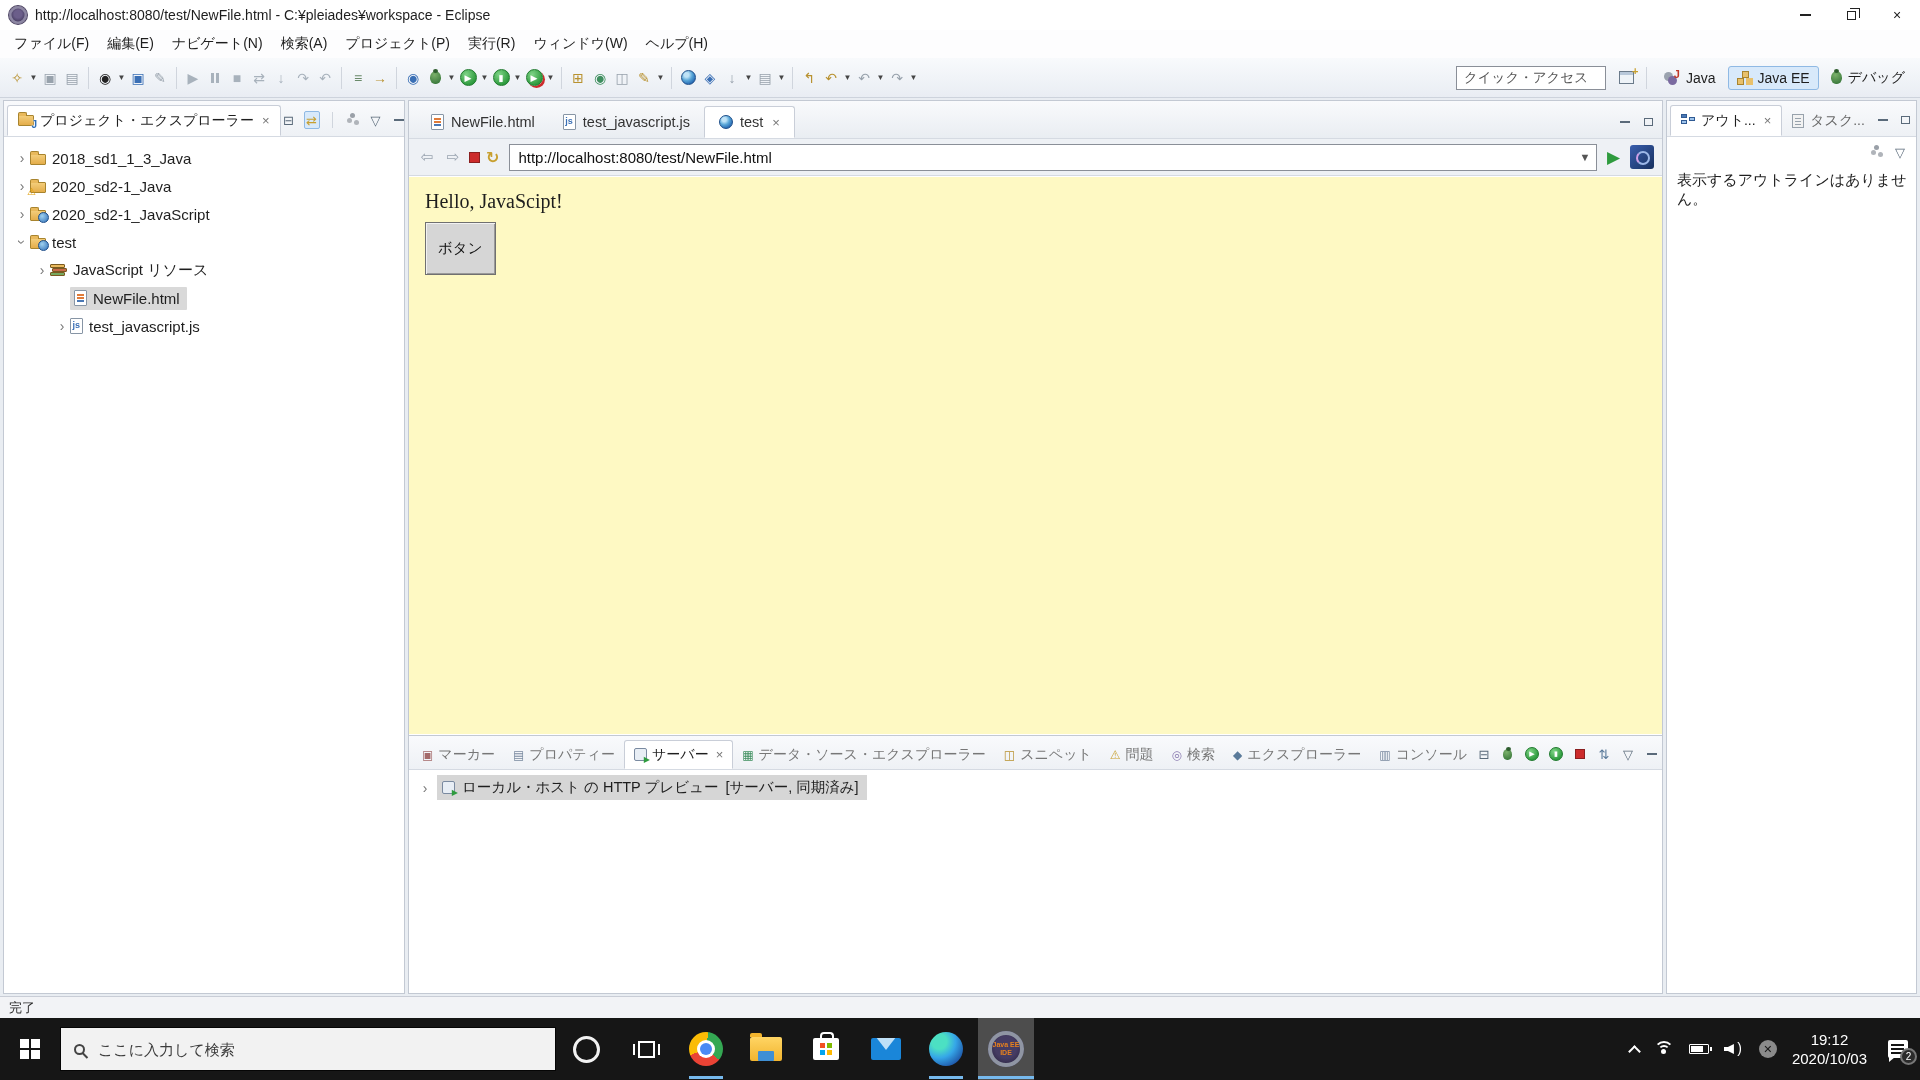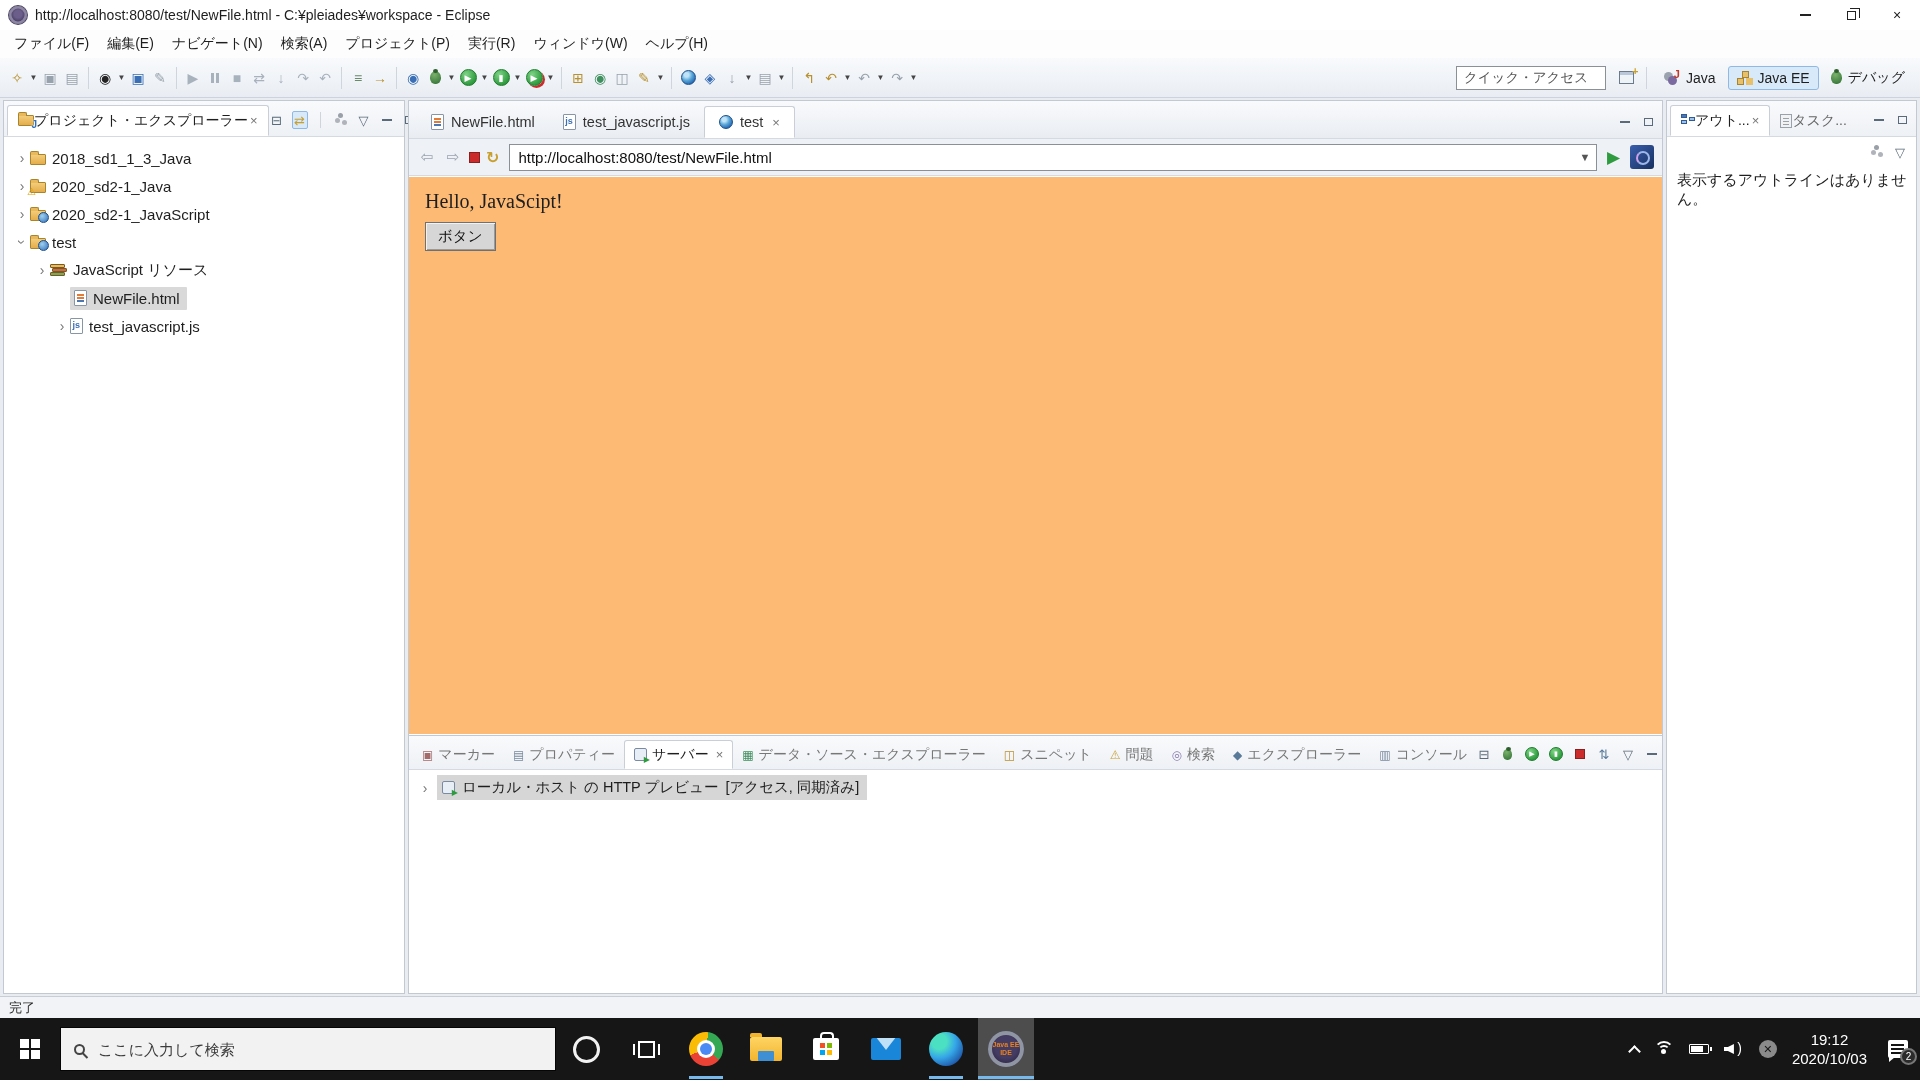--- a/index.html
+++ b/index.html
@@ -62,21 +62,21 @@
 
   
   .workbench { position:absolute; top:98px; left:0; width:1920px; bottom:84px; background:#e9edf2; }
   .panel { position:absolute; background:#fff; border:1px solid #c3c9d3; }
   .left-panel  { left:3px;    top:2px; width:402px;  bottom:2px; }
   .center-panel{ left:408px;  top:2px; width:1255px; bottom:2px; }
   .right-panel { left:1666px; top:2px; right:3px;    bottom:2px; }
 
   .view-tabs { height:36px; display:flex; align-items:flex-end; background:linear-gradient(#f9fafc,#eef1f5);
     border-bottom:1px solid #d5dae2; padding-left:3px; position:relative; }
-  .view-tab { height:31px; display:flex; align-items:center; padding:0 10px; font-size:14px; color:#666; white-space:nowrap; }
+  .view-tab { height:31px; display:flex; align-items:center; gap:6px; padding:0 10px; font-size:14px; color:#666; white-space:nowrap; }
   .view-tab.active { background:#fff; border:1px solid #c9ced8; border-bottom:1px solid #fff; border-radius:3px 3px 0 0; color:#1e1e1e; }
   .tab-close { font-size:13px; color:#777; margin-left:2px; }
   .view-tools { margin-left:auto; display:flex; align-items:center; gap:7px; padding-right:6px; padding-bottom:7px; color:#5a6a7a; font-size:13px; }
   .vt-btn { display:flex; align-items:center; justify-content:center; min-width:16px; height:18px; }
   .vt-btn.hl { background:#d8e9fa; border:1px solid #8fb9e4; border-radius:2px; color:#c8a030; }
   .ic-dots { width:5px; height:5px; border-radius:50%; background:#b0b4ba; box-shadow:7px 2px 0 #b0b4ba, 3px -5px 0 #9aa0a8; margin-right:6px; }
   .mini-bar { width:10px; height:2px; background:#5a6a7a; display:inline-block; }
   .mini-box { width:9px; height:8px; border:1px solid #5a6a7a; display:inline-block; }
 
   
@@ -126,24 +126,24 @@
   .nav-arrow { font-size:15px; color:#9aa4b0; width:20px; text-align:center; }
   .stop-sq { width:11px; height:11px; background:#cc2b2b; border:1px solid #8a1f1f; }
   .ic-refresh { color:#c8a030; font-size:16px; font-weight:bold; }
   .url-combo { flex:1; height:27px; background:#fff; border:1px solid #8a8f98; display:flex; align-items:center; margin-left:4px; }
   .url-combo input { flex:1; border:none; outline:none; font-size:15px; padding:0 8px; font-family:inherit; color:#111; background:transparent; }
   .url-drop { width:22px; text-align:center; color:#555; font-size:11px; }
   .go-play { color:#2e9b3e; font-size:17px; margin:0 4px; }
   .ext-browser { width:24px; height:24px; border-radius:3px; background:linear-gradient(135deg,#3a5fae,#17305f); position:relative; }
   .ext-browser::after { content:""; position:absolute; left:6px; top:6px; width:10px; height:10px; border-radius:50%;
     border:2px solid #9db8e8; border-left-color:#d0a0e8; }
-  .browser-content { position:absolute; top:76px; left:0; right:0; bottom:259px; background:#fdba74; overflow:hidden; }
+  .browser-content { position:absolute; top:76px; left:0; right:0; bottom:259px; background:#fef9c3; overflow:hidden; }
   .page-heading { font-family:"Liberation Serif","DejaVu Serif",serif; font-size:20px; margin:13px 0 0 16px; }
   .page-button { margin:9px 0 0 16px; font-size:14.5px; font-family:inherit; background:#d6d6d6;
-    border:1px solid #707070; box-shadow:inset 1px 1px 0 #f2f2f2, inset -1px -1px 0 #9a9a9a; padding:4px 12px; color:#111; }
+    border:1px solid #707070; box-shadow:inset 1px 1px 0 #f2f2f2, inset -1px -1px 0 #9a9a9a; padding:16px 12px; color:#111; }
 
   
   .bottom-panel { position:absolute; left:0; right:0; bottom:0; height:258px; background:#fff; border-top:1px solid #c3c9d3; }
   .bp-tabs { height:34px; display:flex; align-items:flex-end; background:linear-gradient(#f9fafc,#eef1f5);
     border-bottom:1px solid #d5dae2; padding-left:4px; }
   .bp-tab { height:29px; display:flex; align-items:center; gap:5px; padding:0 9px; font-size:14px; color:#777; white-space:nowrap; }
   .bp-tab.active { background:#fff; border:1px solid #c9ced8; border-bottom:1px solid #fff; border-radius:3px 3px 0 0; color:#1e1e1e; }
   .bp-ic { font-size:12px; color:#7a8aa0; }
   .bp-tools { margin-left:auto; display:flex; align-items:center; gap:8px; padding-right:6px; padding-bottom:6px; font-size:13px; color:#5a6a7a; }
   .server-row { margin-top:5px; display:flex; align-items:center; font-size:14.5px; padding-left:8px; }
@@ -515,21 +515,21 @@
           <span class="vt-btn">
               <span class="mini-box"></span>
             </span>
         </div>
       </div>
       <div class="server-row">
         <span class="exp">›</span>
         <span class="server-sel">
           <span class="ic ic-server"></span>
           <span>ローカル・ホスト の HTTP プレビュー</span>
-          <span>[アクセス, 同期済み]</span>
+          <span>[サーバー, 同期済み]</span>
         </span>
       </div>
     </div>
   </div>
 
   <div class="panel right-panel">
     <div class="view-tabs">
       <div class="view-tab active">
         <span class="ic ic-chart">
             <i></i>

